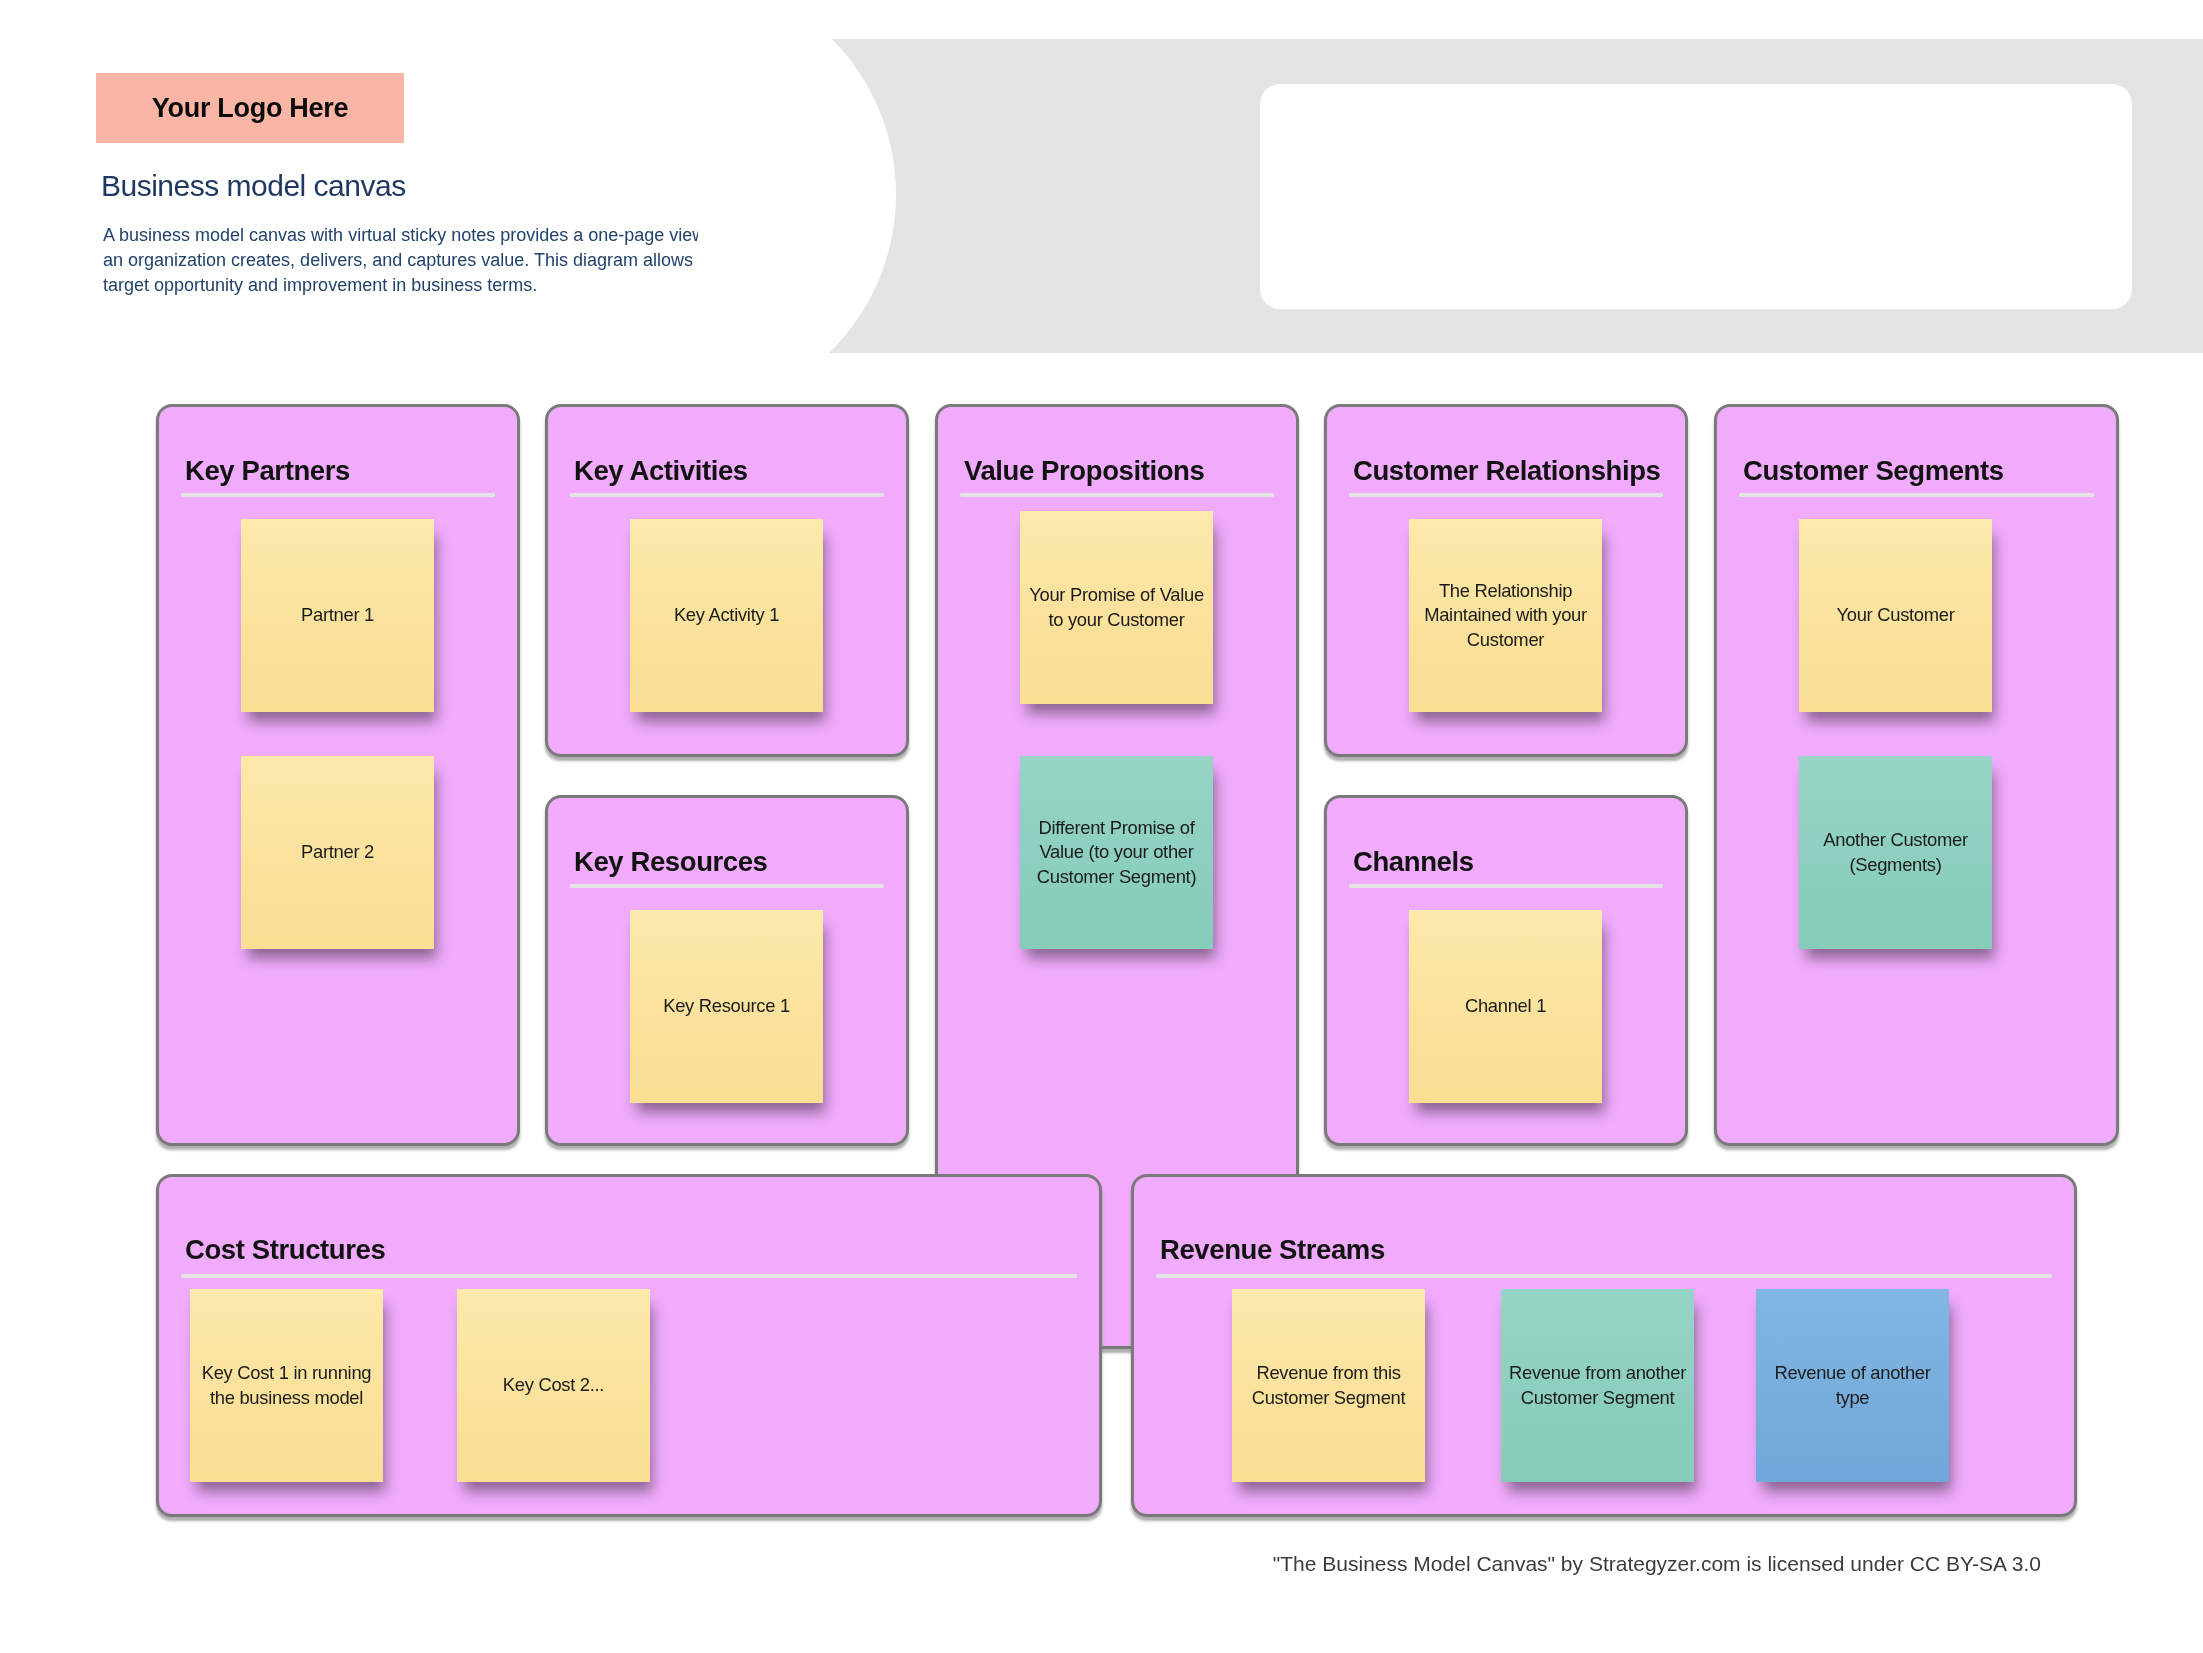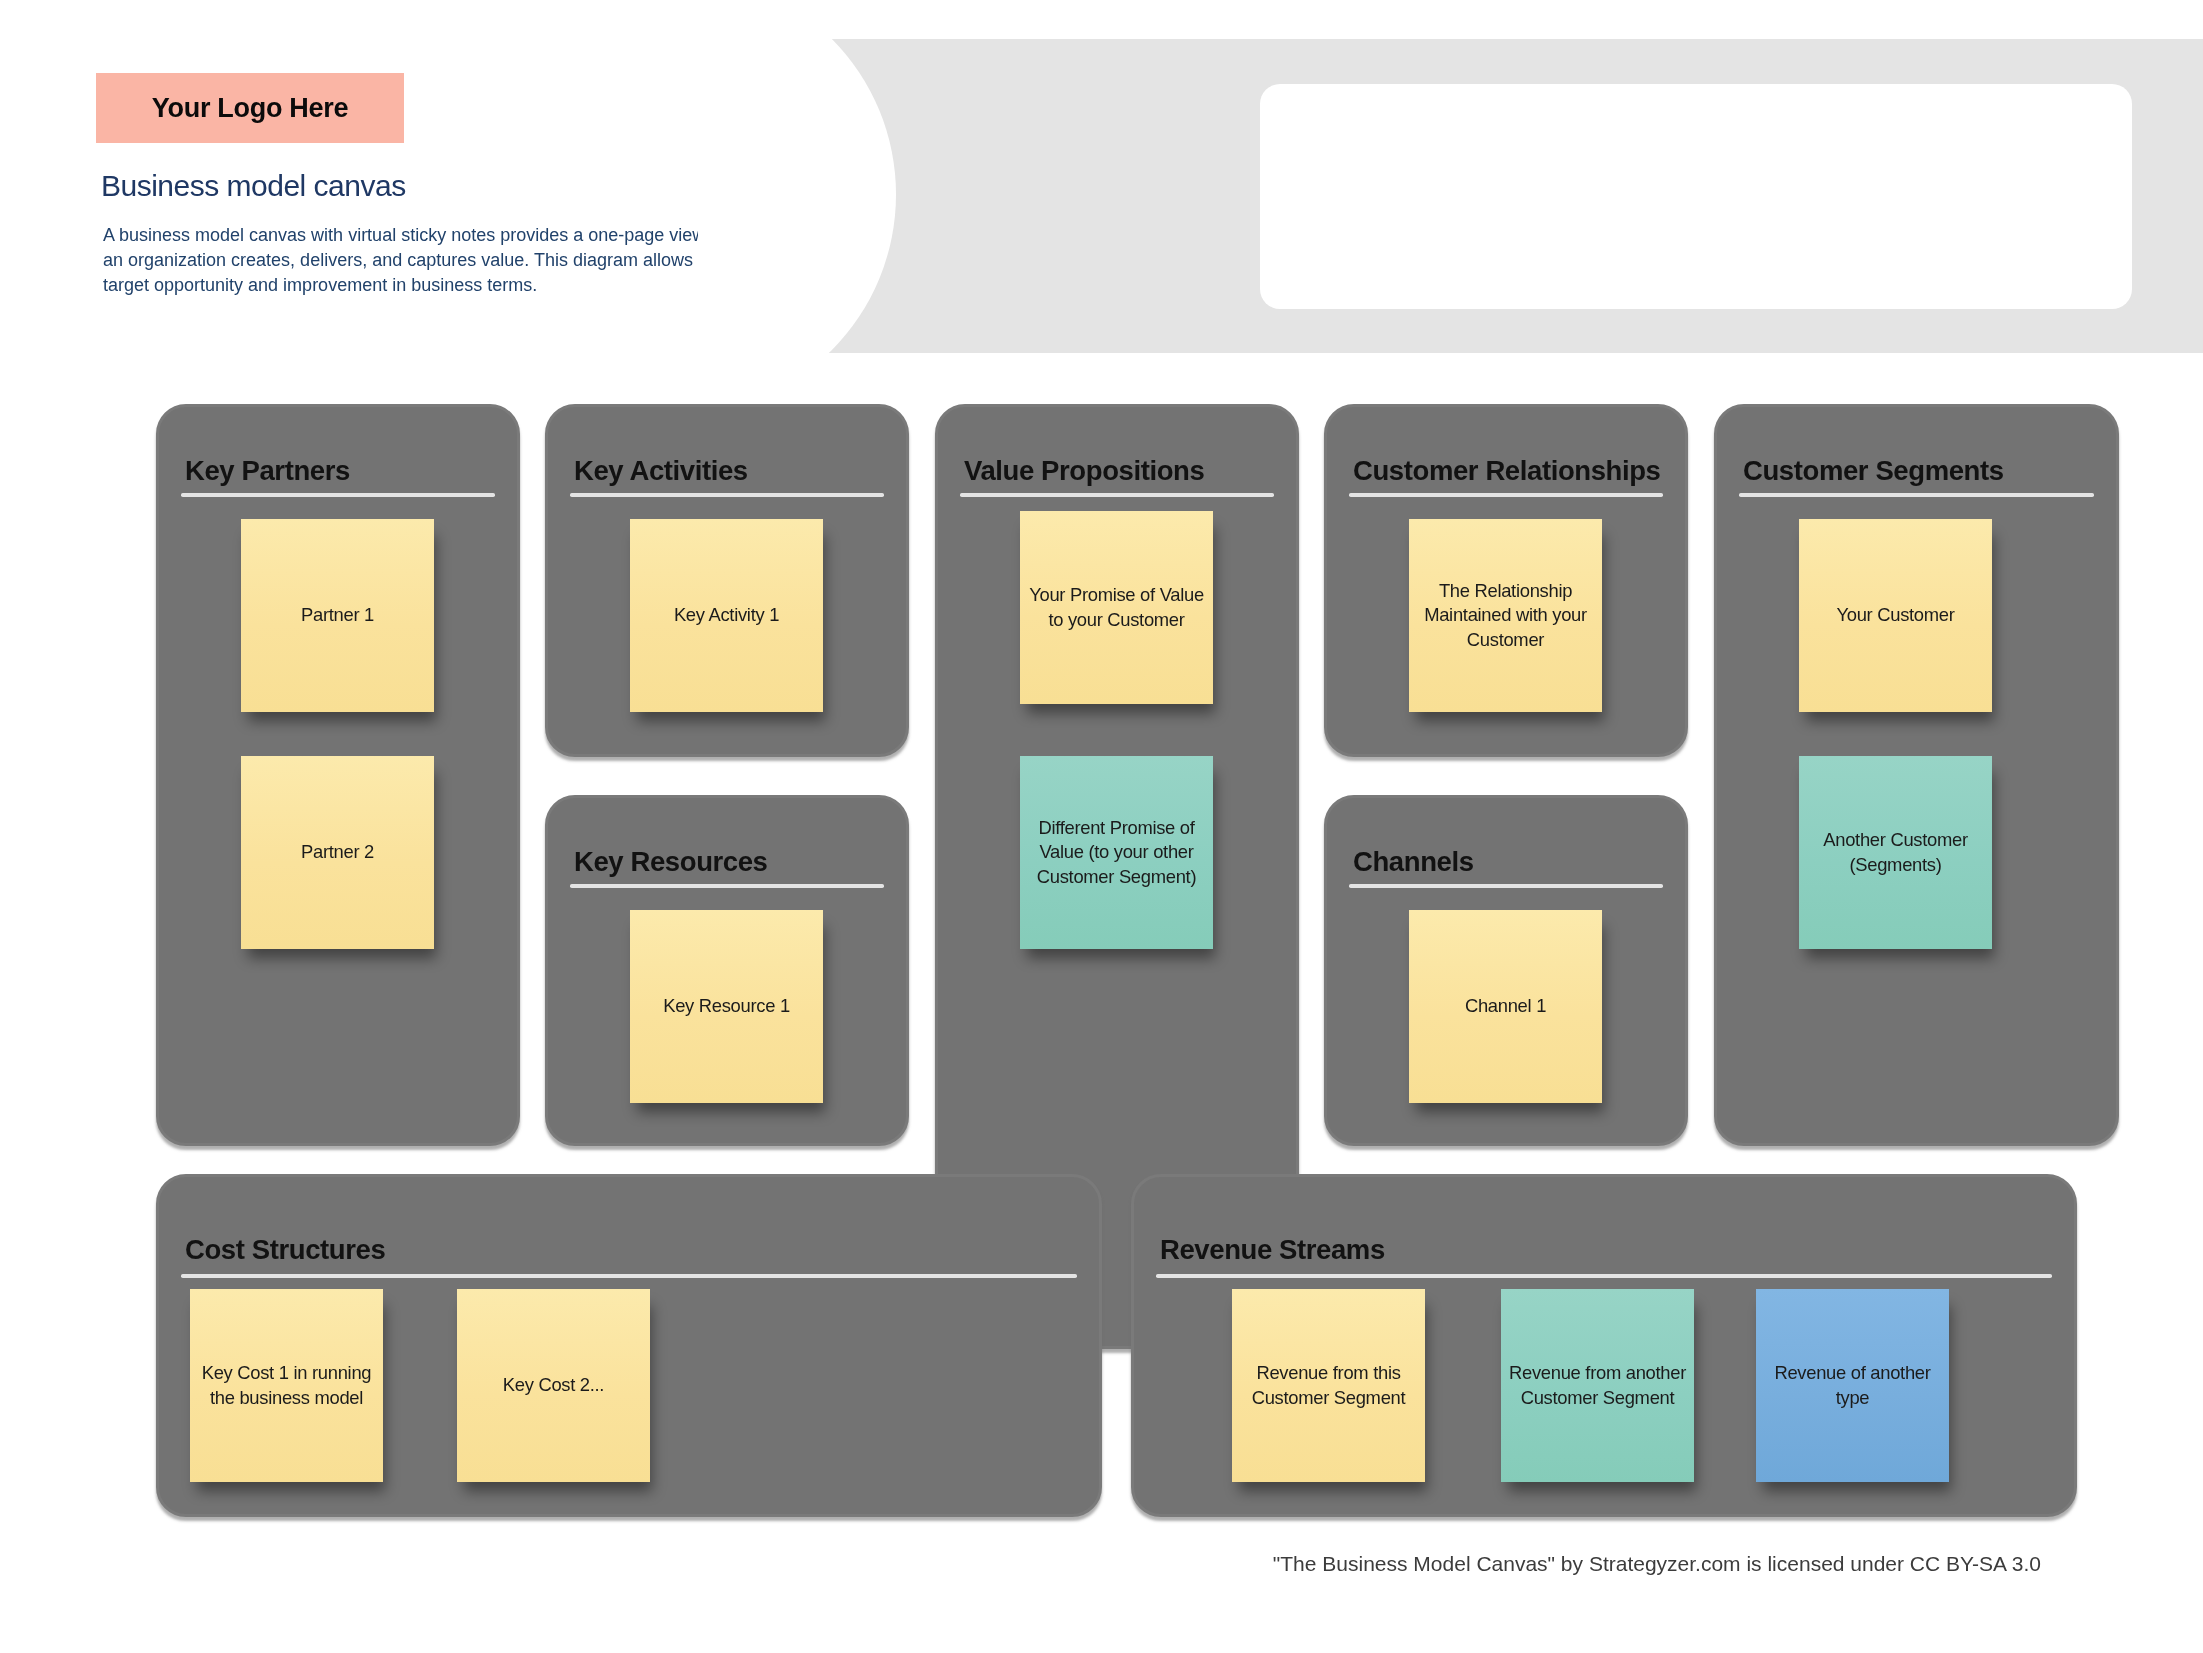--- a/index.html
+++ b/index.html
@@ -17,21 +17,21 @@
 
   
   .band{position:absolute;left:698px;top:39px;width:1506px;height:314px;
         background:#E4E4E4;overflow:hidden;}
   .band-notch{position:absolute;left:-243px;top:-65px;width:441px;height:441px;
               background:#ffffff;border-radius:50%;}
   .band-card{position:absolute;left:562px;top:45px;width:872px;height:225px;
              background:#ffffff;border-radius:20px;}
 
   
-  .box{position:absolute;background:#737373;border:3.7px solid #7A7A7A;border-radius:30px;
+  .box{position:absolute;background:#f0abfc;border:3.7px solid #7A7A7A;border-radius:16px;
        box-sizing:border-box;box-shadow:0 4.6px 2.8px -0.9px rgba(110,110,110,0.55);}
   .box-title{position:absolute;left:26px;top:48px;margin:0;font-size:27.5px;font-weight:700;
              color:#121212;letter-spacing:-0.4px;white-space:nowrap;}
   .divider{position:absolute;left:22px;right:22px;top:86px;height:3.7px;background:#E4E4E4;
            border-radius:1.8px;}
   .box--bottom .box-title{top:57px;}
   .box--bottom .divider{top:97px;}
 
   
   .note{position:absolute;width:193px;height:193px;display:flex;align-items:center;

